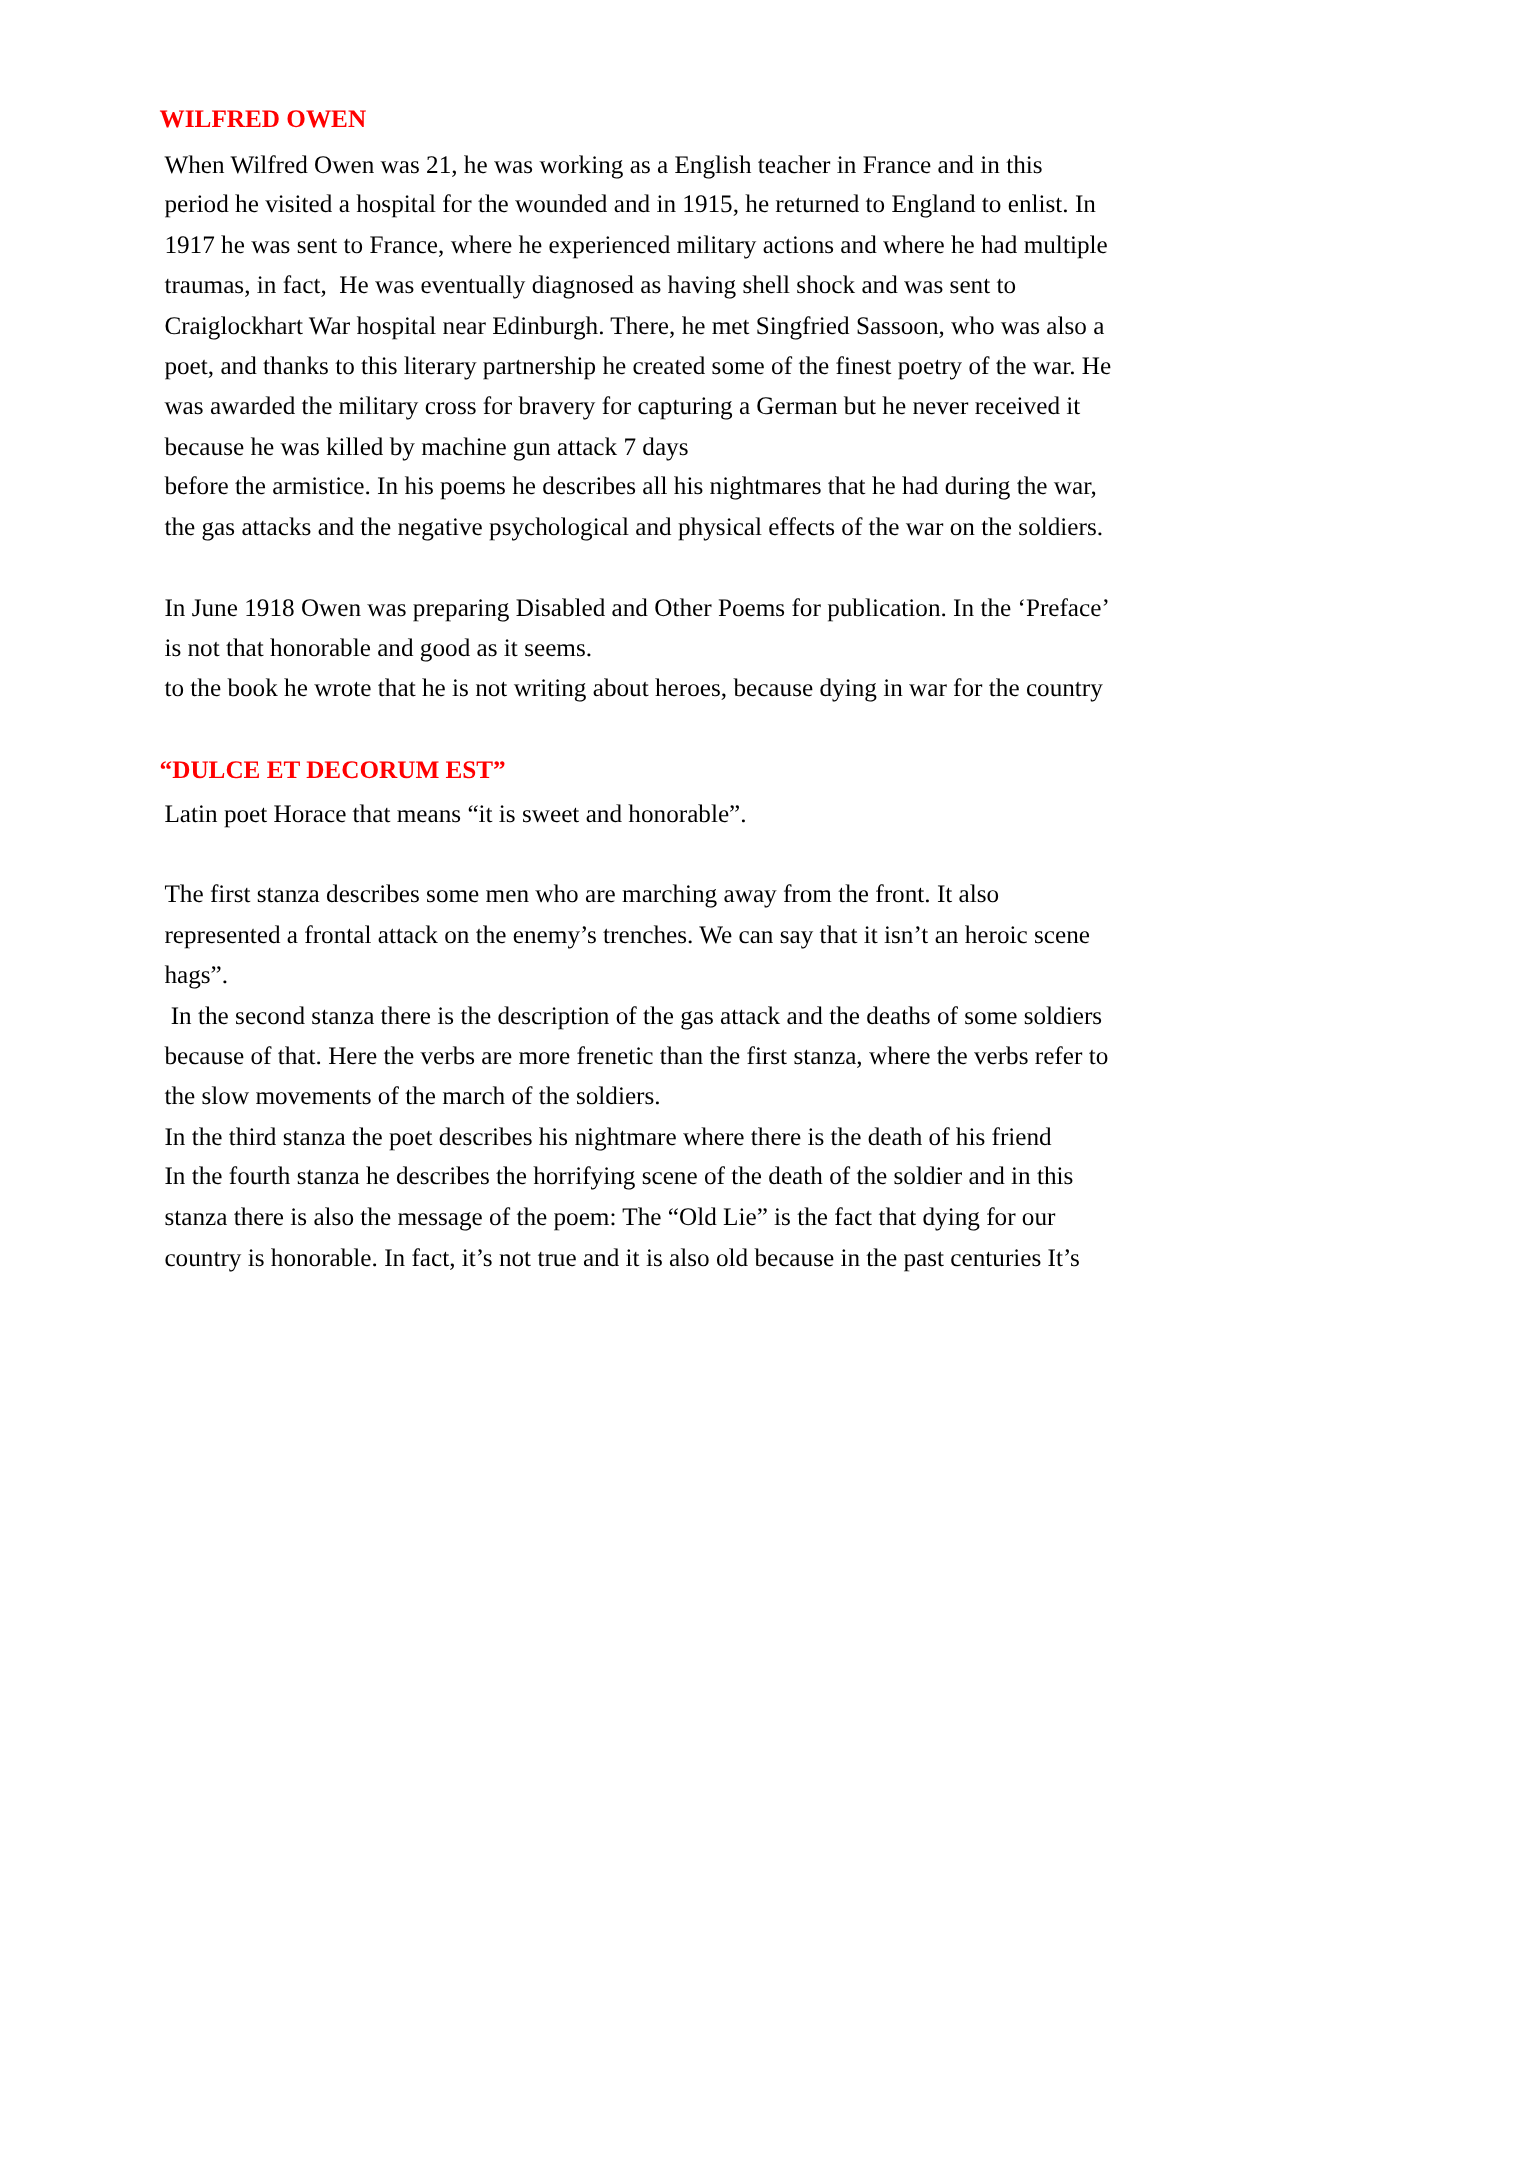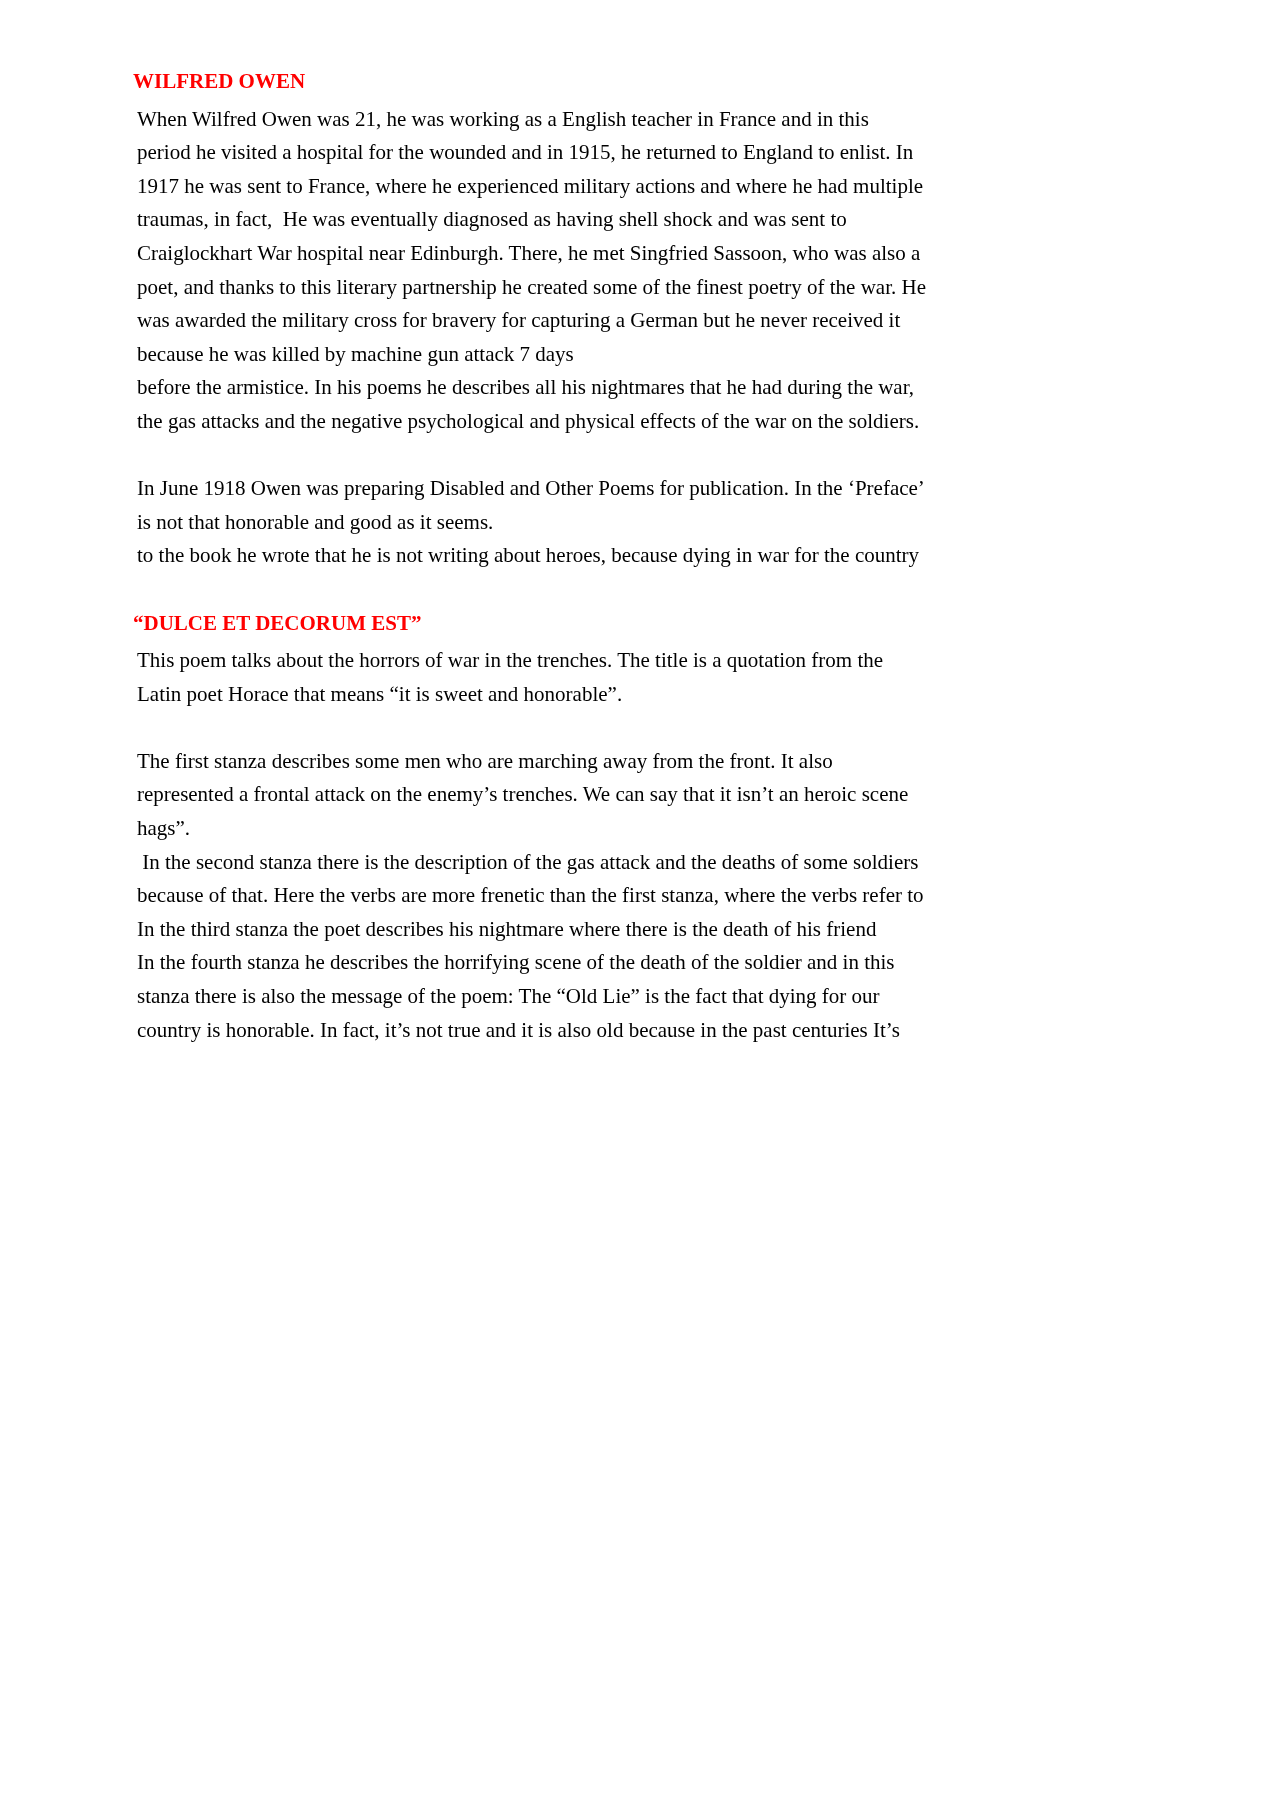--- a/index.html
+++ b/index.html
@@ -11,21 +11,21 @@
     width: 1280px;
     height: 1808px;
     font-family: "Liberation Serif", "DejaVu Serif", serif;
     color: var(--text-color, #000000);
     overflow: hidden;
   }
   .page {
     box-sizing: border-box;
     width: 1280px;
     height: 1808px;
-    padding: 65px 95px 0 133px;
+    padding: 83px 95px 0 133px;
     background: var(--page-bg, #ffffff);
   }
   .doc-section + .doc-section {
     margin-top: 33.6px; 
   }
   .heading {
     margin: 0;
     font-size: 21px;
     line-height: 33.6px;
     font-weight: bold;
@@ -65,29 +65,29 @@
         </div>
         <div class="para">
           <div class="line">In June 1918 Owen was preparing Disabled and Other Poems for publication. In the ‘Preface’</div>
           <div class="line">is not that honorable and good as it seems.</div>
           <div class="line">to the book he wrote that he is not writing about heroes, because dying in war for the country</div>
         </div>
       </section>
       <section class="doc-section">
         <h2 class="heading">“DULCE ET DECORUM EST”</h2>
         <div class="para">
-          <div class="line">This poem talks about the horrors of war in the trenches. The title is a quotation from the</div>
           <div class="line">Latin poet Horace that means “it is sweet and honorable”.</div>
         </div>
         <div class="para">
           <div class="line">The first stanza describes some men who are marching away from the front. It also</div>
           <div class="line">represented a frontal attack on the enemy’s trenches. We can say that it isn’t an heroic scene</div>
           <div class="line">hags”.</div>
           <div class="line"> In the second stanza there is the description of the gas attack and the deaths of some soldiers</div>
           <div class="line">because of that. Here the verbs are more frenetic than the first stanza, where the verbs refer to</div>
+          <div class="line">the slow movements of the march of the soldiers.</div>
           <div class="line">In the third stanza the poet describes his nightmare where there is the death of his friend</div>
           <div class="line">In the fourth stanza he describes the horrifying scene of the death of the soldier and in this</div>
           <div class="line">stanza there is also the message of the poem: The “Old Lie” is the fact that dying for our</div>
           <div class="line">country is honorable. In fact, it’s not true and it is also old because in the past centuries It’s</div>
         </div>
       </section>
     </div>
 </main>
 
 </body></html>

